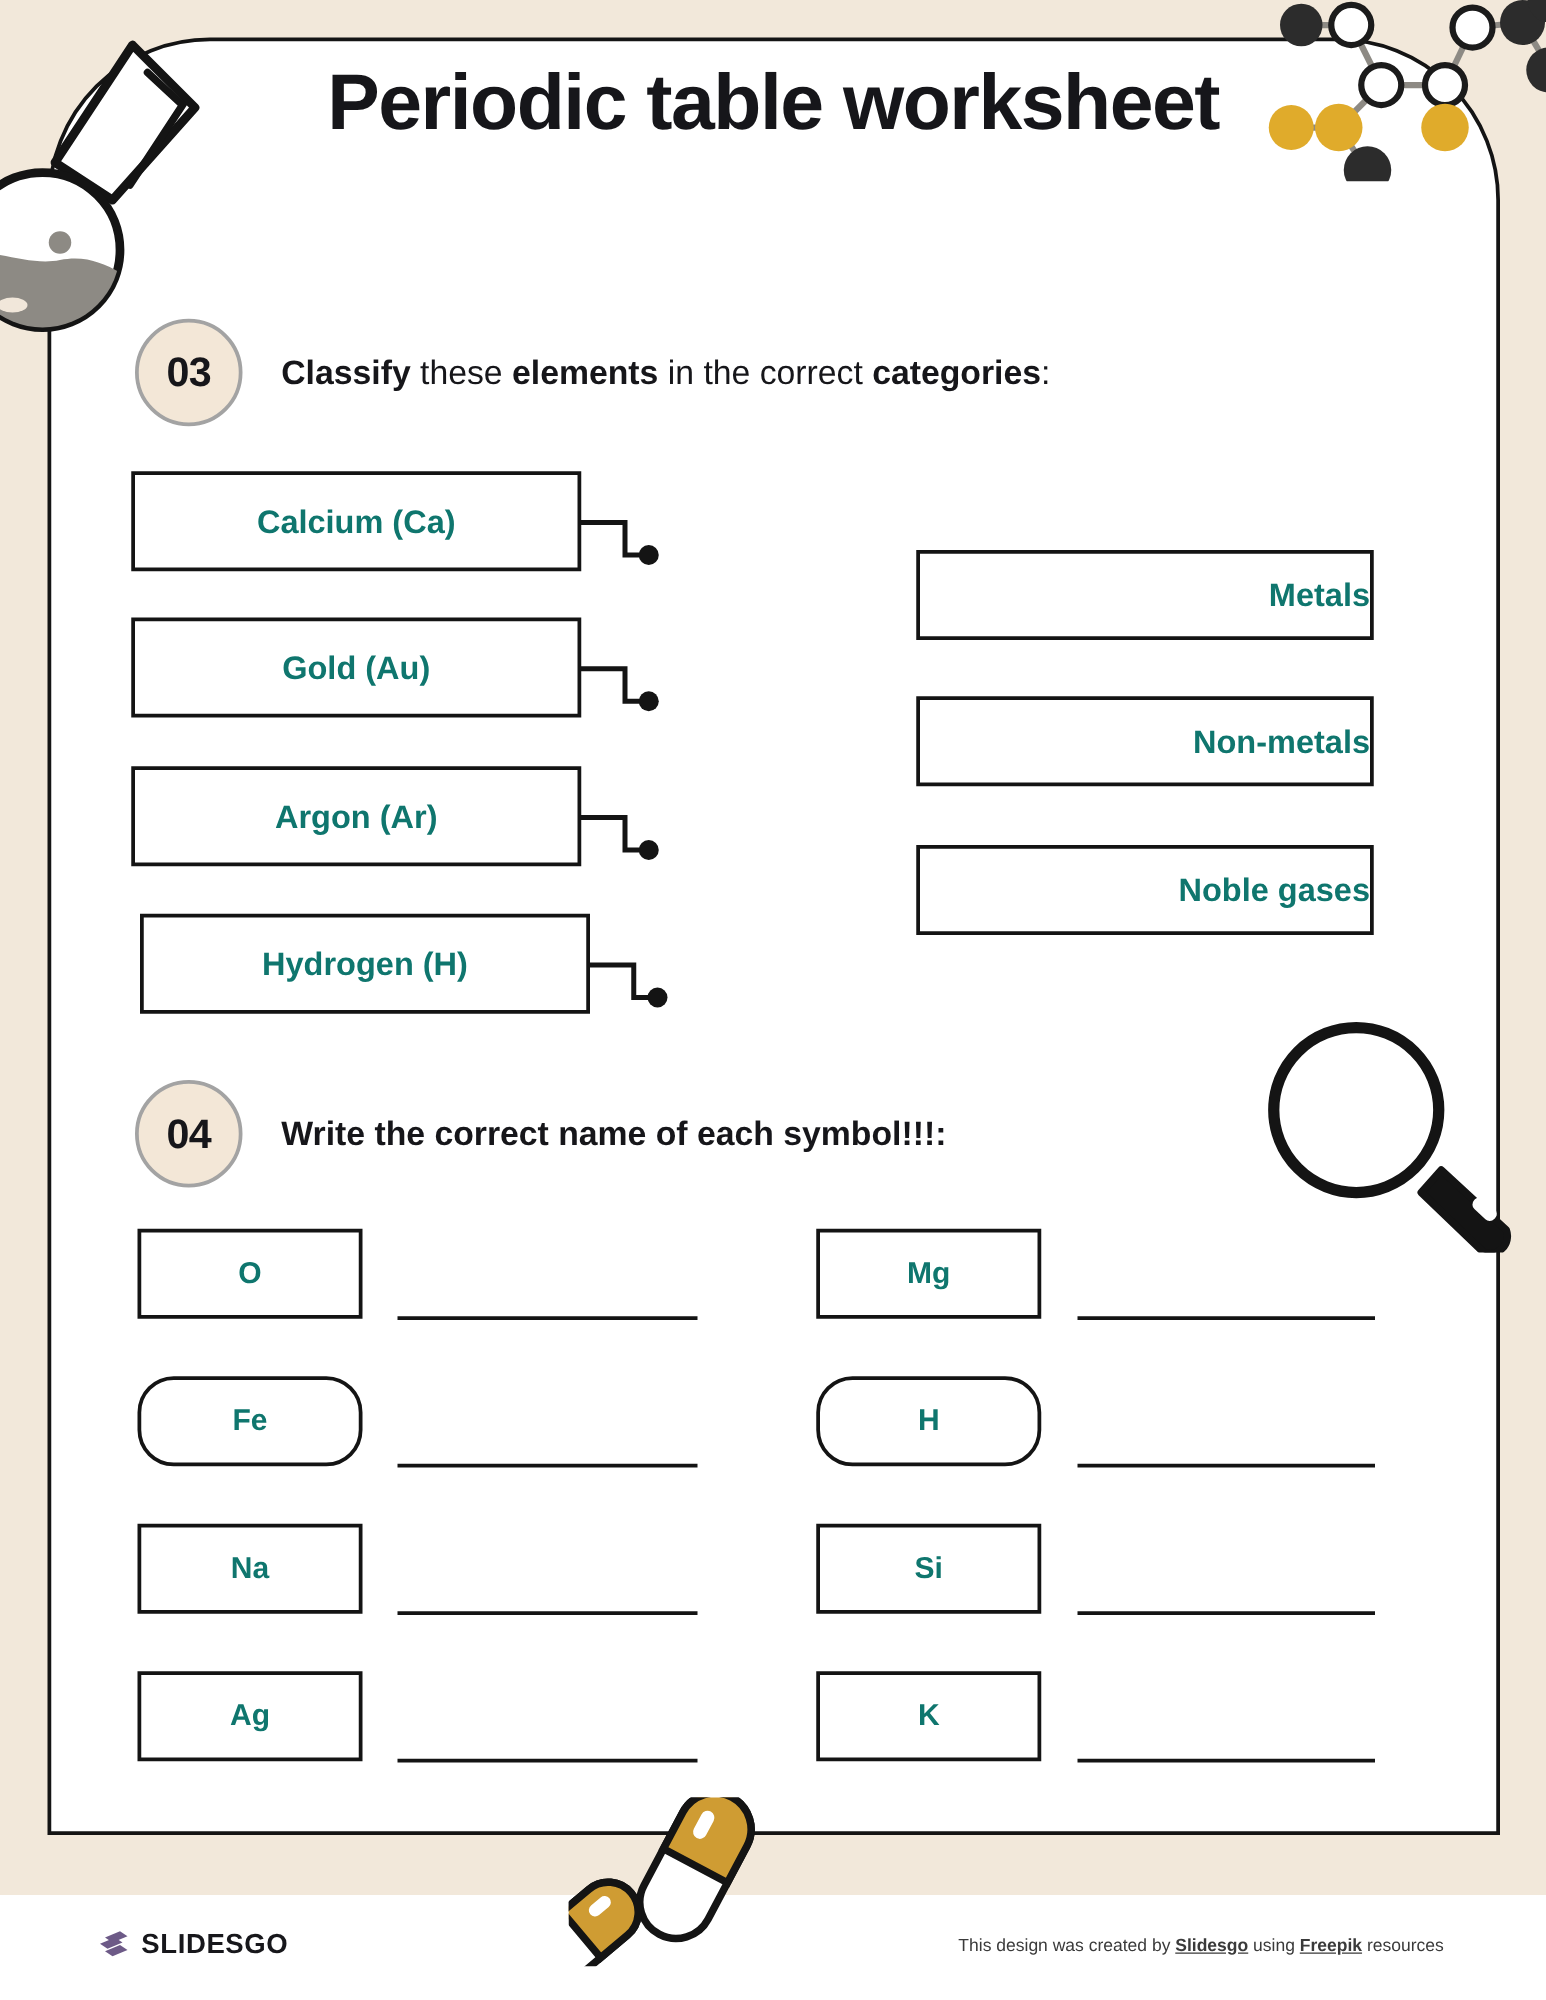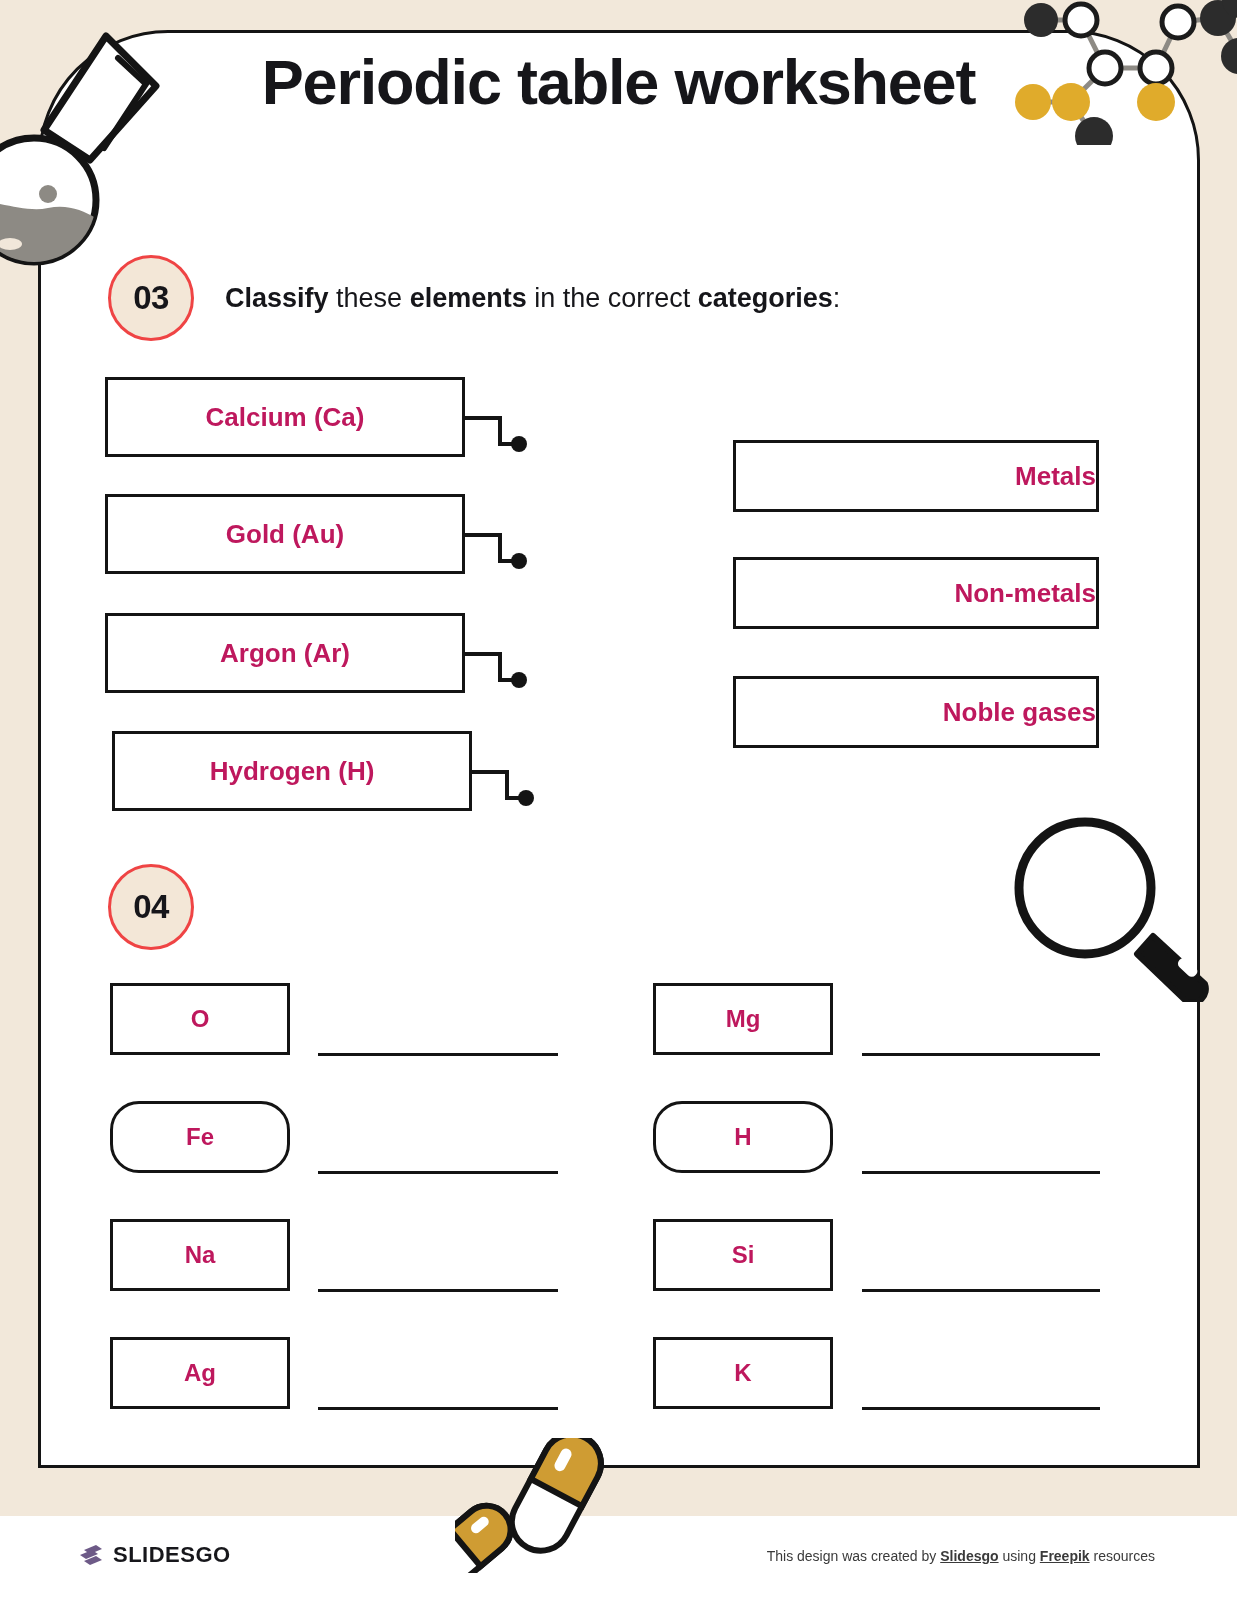--- a/index.html
+++ b/index.html
@@ -47,21 +47,21 @@
   
   .sec-head {
     position: absolute;
     display: flex;
     align-items: center;
     z-index: 5;
   }
   .sec-badge {
     width: 86px;
     height: 86px;
-    border: 3px solid #ef4444;
+    border: 3px solid #a3a3a3;
     border-radius: 50%;
     background: #f3e7d7;
     display: flex;
     align-items: center;
     justify-content: center;
     font-size: 33px;
     font-weight: bold;
     color: #16161a;
     letter-spacing: -0.5px;
     flex: none;
@@ -81,21 +81,21 @@
   
   .obox {
     position: absolute;
     border: 3px solid #141414;
     background: #fff;
     display: flex;
     align-items: center;
     justify-content: center;
     font-size: 26px;
     font-weight: bold;
-    color: #be185d;
+    color: #0f766e;
     z-index: 5;
   }
 
   
   .el-box { left: 105px; width: 360px; height: 80px; }
   .el-box.b1 { top: 377px; }
   .el-box.b2 { top: 494px; }
   .el-box.b3 { top: 613px; }
   .el-box.b4 { left: 112px; top: 731px; }
 
@@ -228,20 +228,21 @@
 </div>
 <div class="obox cat-box c2">
   <span>Non-metals</span>
 </div>
 <div class="obox cat-box c3">
   <span>Noble gases</span>
 </div>
 
 <div class="sec-head" id="sec04">
   <div class="sec-badge">04</div>
+  <div class="sec-text" id="prompt04"><b>Write the correct name of each symbol!!!:</b></div>
 </div>
 
 <div class="obox sym-box l r1">
   <span>O</span>
 </div>
 <div class="wline l w1"></div>
 
 <div class="obox sym-box l r2">
   <span>Fe</span>
 </div>

